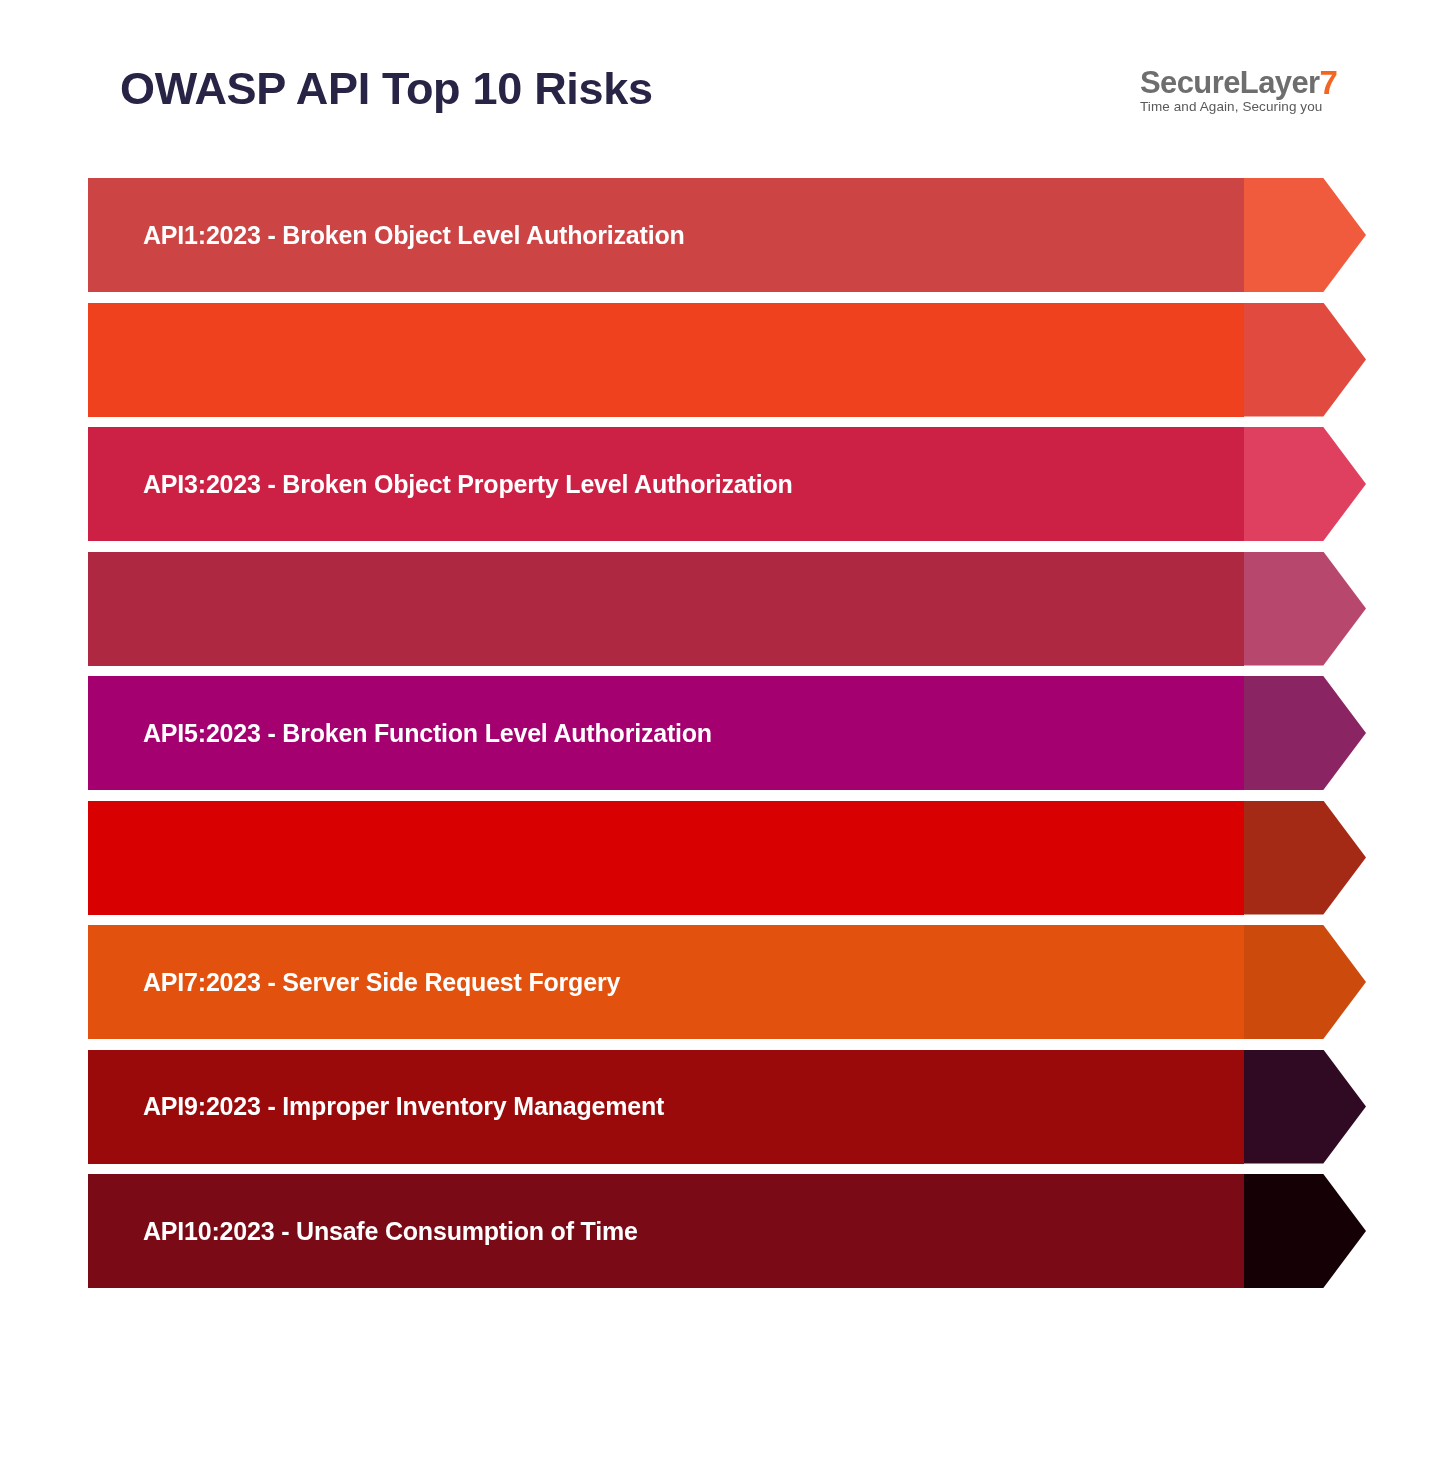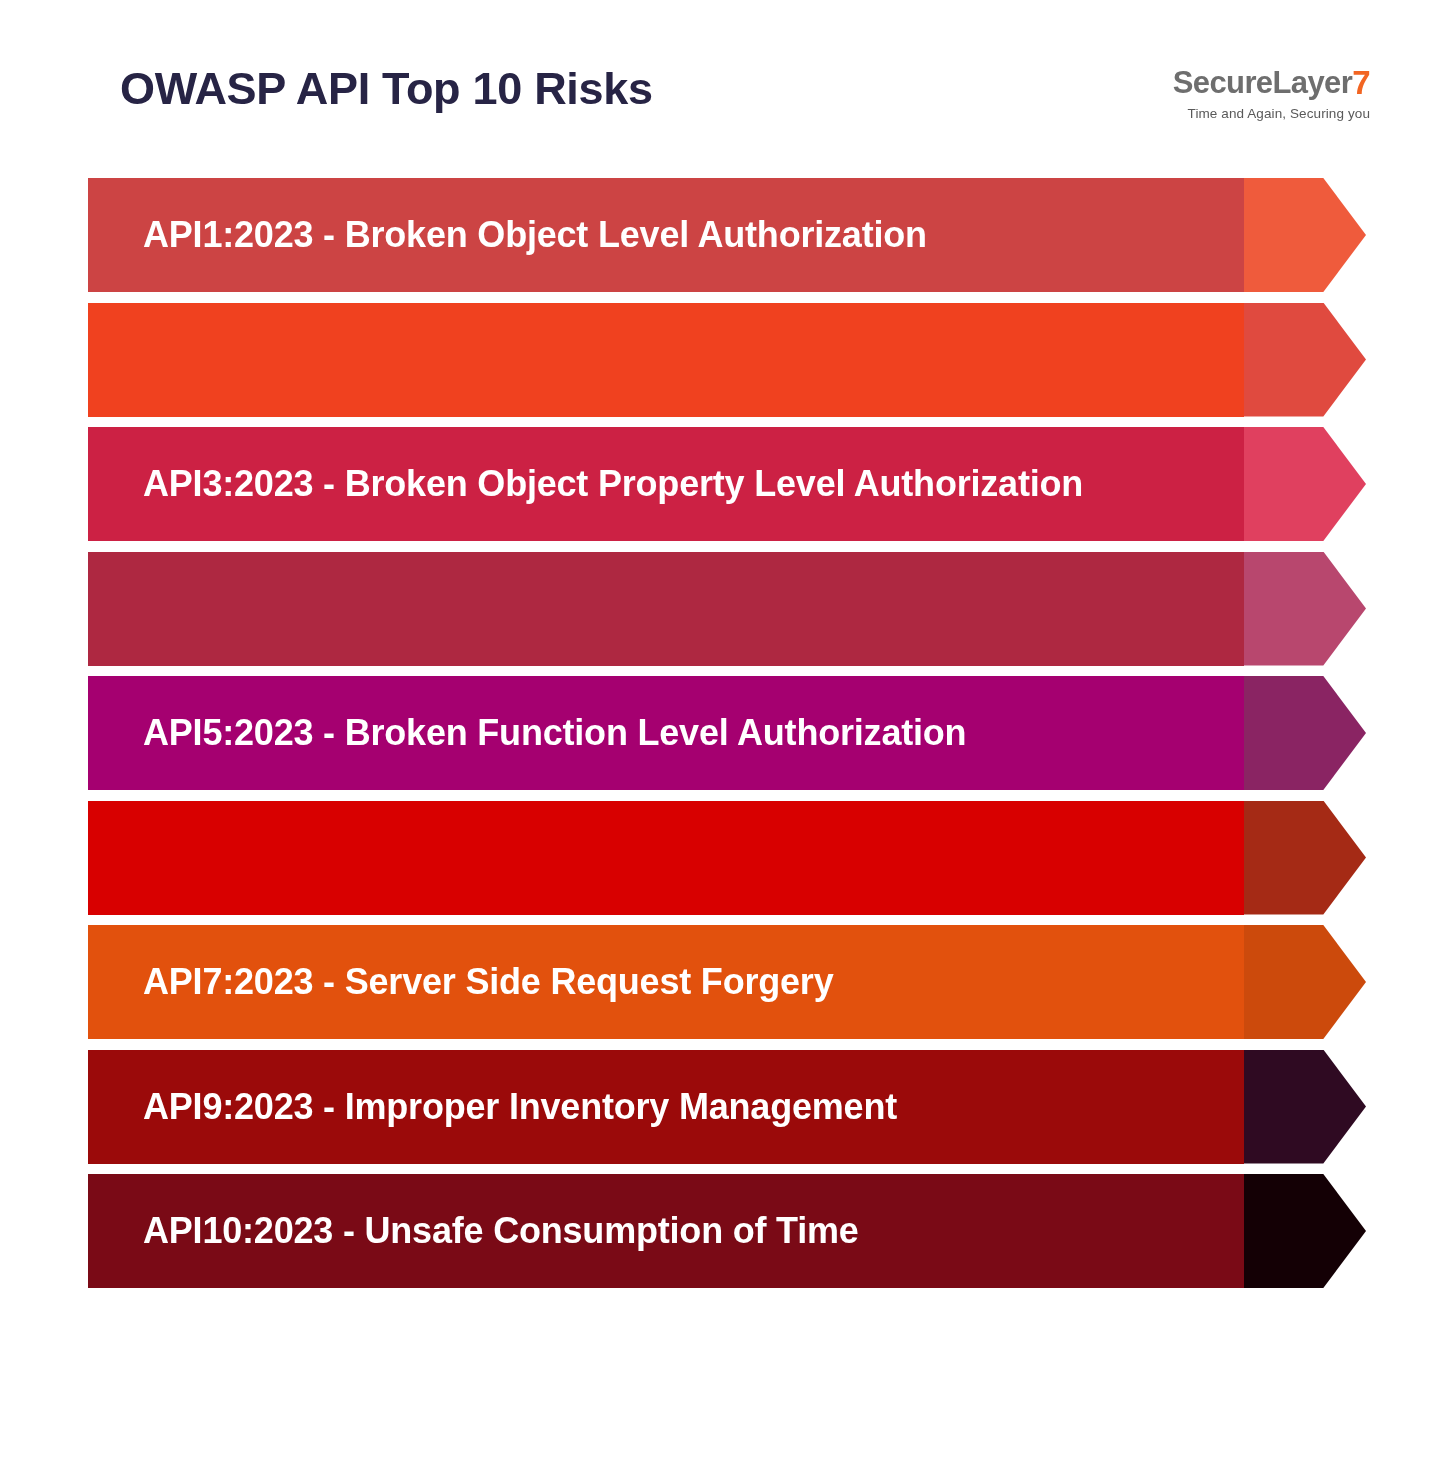--- a/index.html
+++ b/index.html
@@ -32,38 +32,37 @@
     font-weight: bold;
     color: #272445;
     letter-spacing: -0.3px;
     white-space: nowrap;
     margin-left: 32px;
   }
   .brand {
     position: absolute;
     right: 62px;
     top: 66px;
-    text-align: right;
+    text-align: left;
     width: 230px;
   }
   .brand-wordmark {
     font-size: 31px;
     font-weight: bold;
     color: #6e6e6e;
     letter-spacing: -0.6px;
     line-height: 1;
     white-space: nowrap;
   }
   .brand-wordmark .seven {
     color: #f26522;
     font-size: 33px;
     vertical-align: -1px;
   }
   .brand-tagline {
-    margin-top: 7px;
     font-size: 13.5px;
     color: #595959;
     font-weight: normal;
     letter-spacing: 0.1px;
     white-space: nowrap;
   }
 
   
   .risk-list {
     position: absolute;
@@ -91,21 +90,21 @@
     height: 114px;
     clip-path: polygon(0 0, 65% 0, 100% 50%, 65% 100%, 0 100%);
   }
   .risk-label {
     position: absolute;
     left: 55px;
     top: 0;
     height: 114px;
     display: flex;
     align-items: center;
-    font-size: 36px;
+    font-size: 25px;
     font-weight: bold;
     color: #ffffff;
     white-space: nowrap;
     letter-spacing: -0.2px;
     z-index: 2;
   }
 </style>
 </head>
 <body>
 

